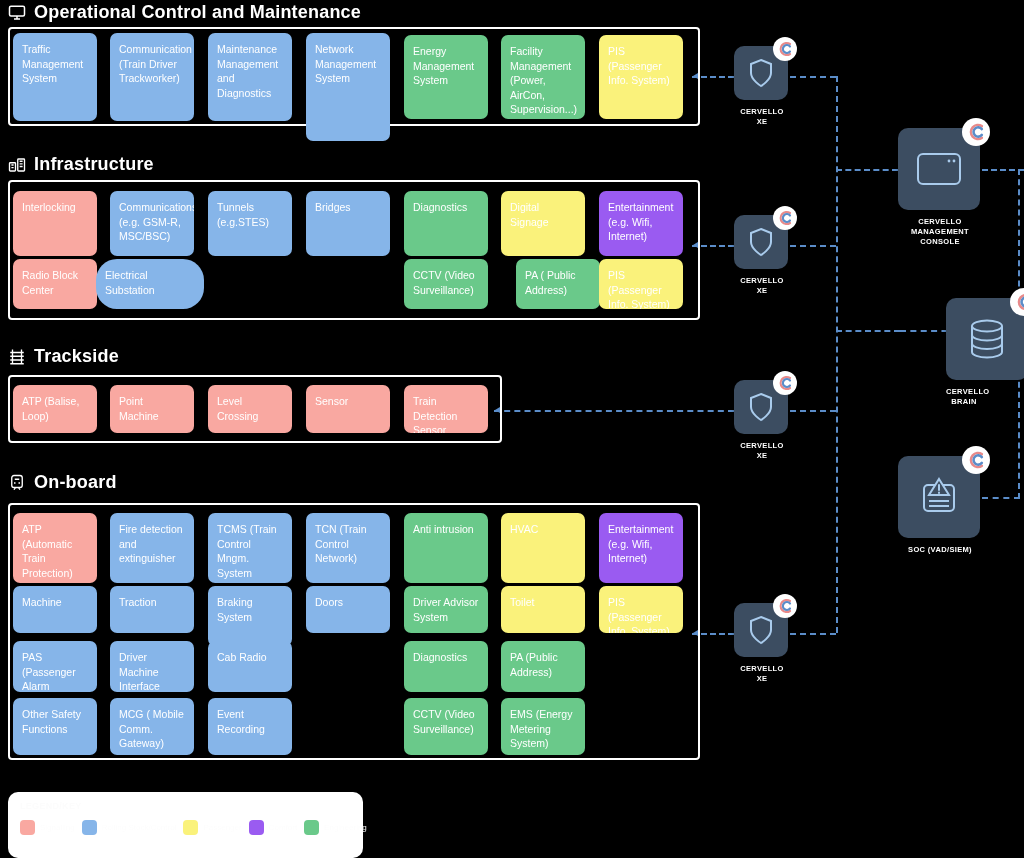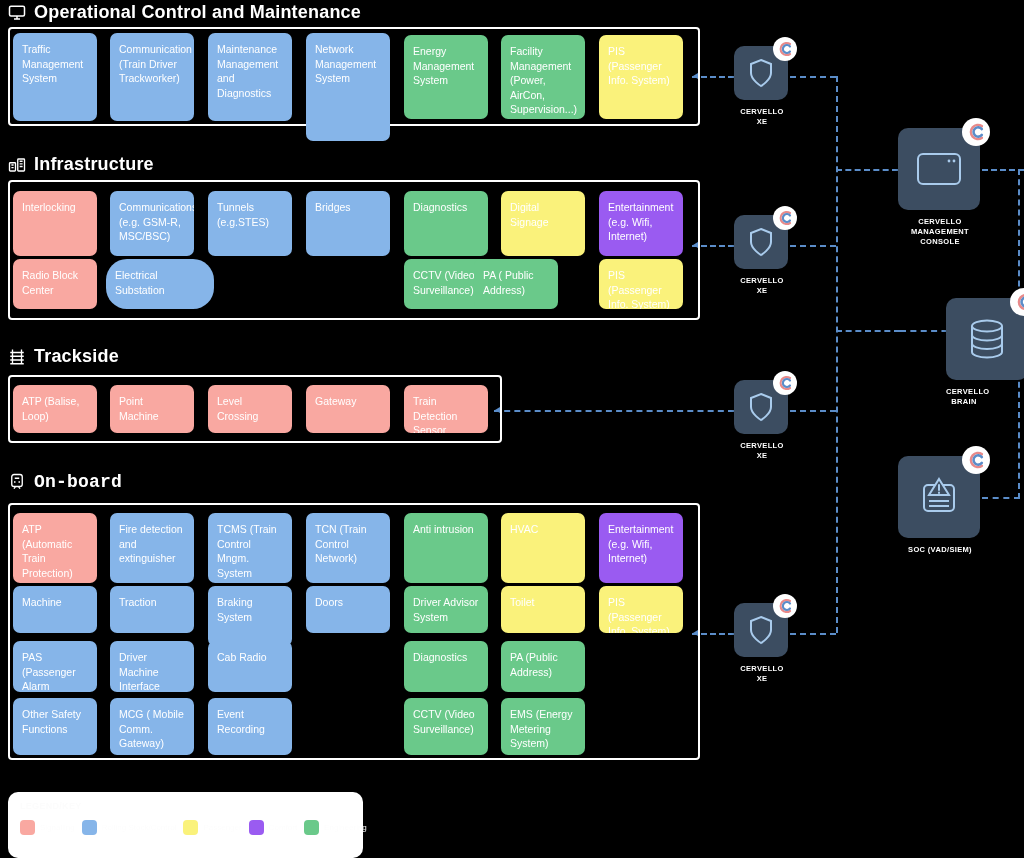--- a/index.html
+++ b/index.html
@@ -165,27 +165,27 @@
   <div class="node c-yellow" style="left:501px; top:191px; width:84px; height:65px;">
       <span class="lbl">Digital Signage</span>
     </div>
   <div class="node c-purple" style="left:599px; top:191px; width:84px; height:65px;">
       <span class="lbl">Entertainment (e.g. Wifi, Internet)</span>
     </div>
 
   <div class="node c-pink" style="left:13px; top:259px; width:84px; height:50px;">
       <span class="lbl">Radio Block Center</span>
     </div>
-  <div class="node c-blue" style="left:106px; top:259px; width:108px; height:50px;border-radius:21px;">
+  <div class="node c-blue" style="left:96px; top:259px; width:108px; height:50px;border-radius:21px;">
       <span class="lbl">Electrical Substation</span>
     </div>
   <div class="node c-green" style="left:404px; top:259px; width:84px; height:50px;">
       <span class="lbl">CCTV (Video Surveillance)</span>
     </div>
-  <div class="node c-green" style="left:474px; top:259px; width:84px; height:50px;">
+  <div class="node c-green" style="left:516px; top:259px; width:84px; height:50px;">
       <span class="lbl">PA ( Public Address)</span>
     </div>
   <div class="node c-yellow" style="left:599px; top:259px; width:84px; height:50px;">
       <span class="lbl">PIS (Passenger Info. System)</span>
     </div>
 
   <div class="sec-head" style="left:8px; top:346px;">
     <span class="ico">
       <svg viewBox="0 0 24 24" fill="none" stroke="#fff" stroke-width="1.8">
         <path d="M6 2v20M18 2v20M3 6h18M3 11h18M3 16h18M3 21h18"></path>
@@ -198,27 +198,27 @@
   <div class="node c-pink" style="left:13px; top:385px; width:84px; height:48px;">
       <span class="lbl">ATP (Balise, Loop)</span>
     </div>
   <div class="node c-pink" style="left:110px; top:385px; width:84px; height:48px;">
       <span class="lbl">Point Machine</span>
     </div>
   <div class="node c-pink" style="left:208px; top:385px; width:84px; height:48px;">
       <span class="lbl">Level Crossing</span>
     </div>
   <div class="node c-pink" style="left:306px; top:385px; width:84px; height:48px;">
-      <span class="lbl">Gateway</span>
+      <span class="lbl">Sensor</span>
     </div>
   <div class="node c-pink" style="left:404px; top:385px; width:84px; height:48px;">
       <span class="lbl">Train Detection Sensor</span>
     </div>
 
-  <div class="sec-head" style="left:8px; top:472px;font-family:Liberation Mono, monospace;">
+  <div class="sec-head" style="left:8px; top:472px;">
     <span class="ico">
       <svg viewBox="0 0 24 24" fill="none" stroke="#fff" stroke-width="1.8">
         <rect x="5" y="2" width="14" height="16" rx="3"></rect>
         <path d="M9 7h6M8 12h2M14 12h2M8 21l2-3M16 21l-2-3"></path>
       </svg>
     </span>
     <span>On-board</span>
   </div>
   <div class="group" style="left:8px; top:503px; width:692px; height:257px;"></div>
 

